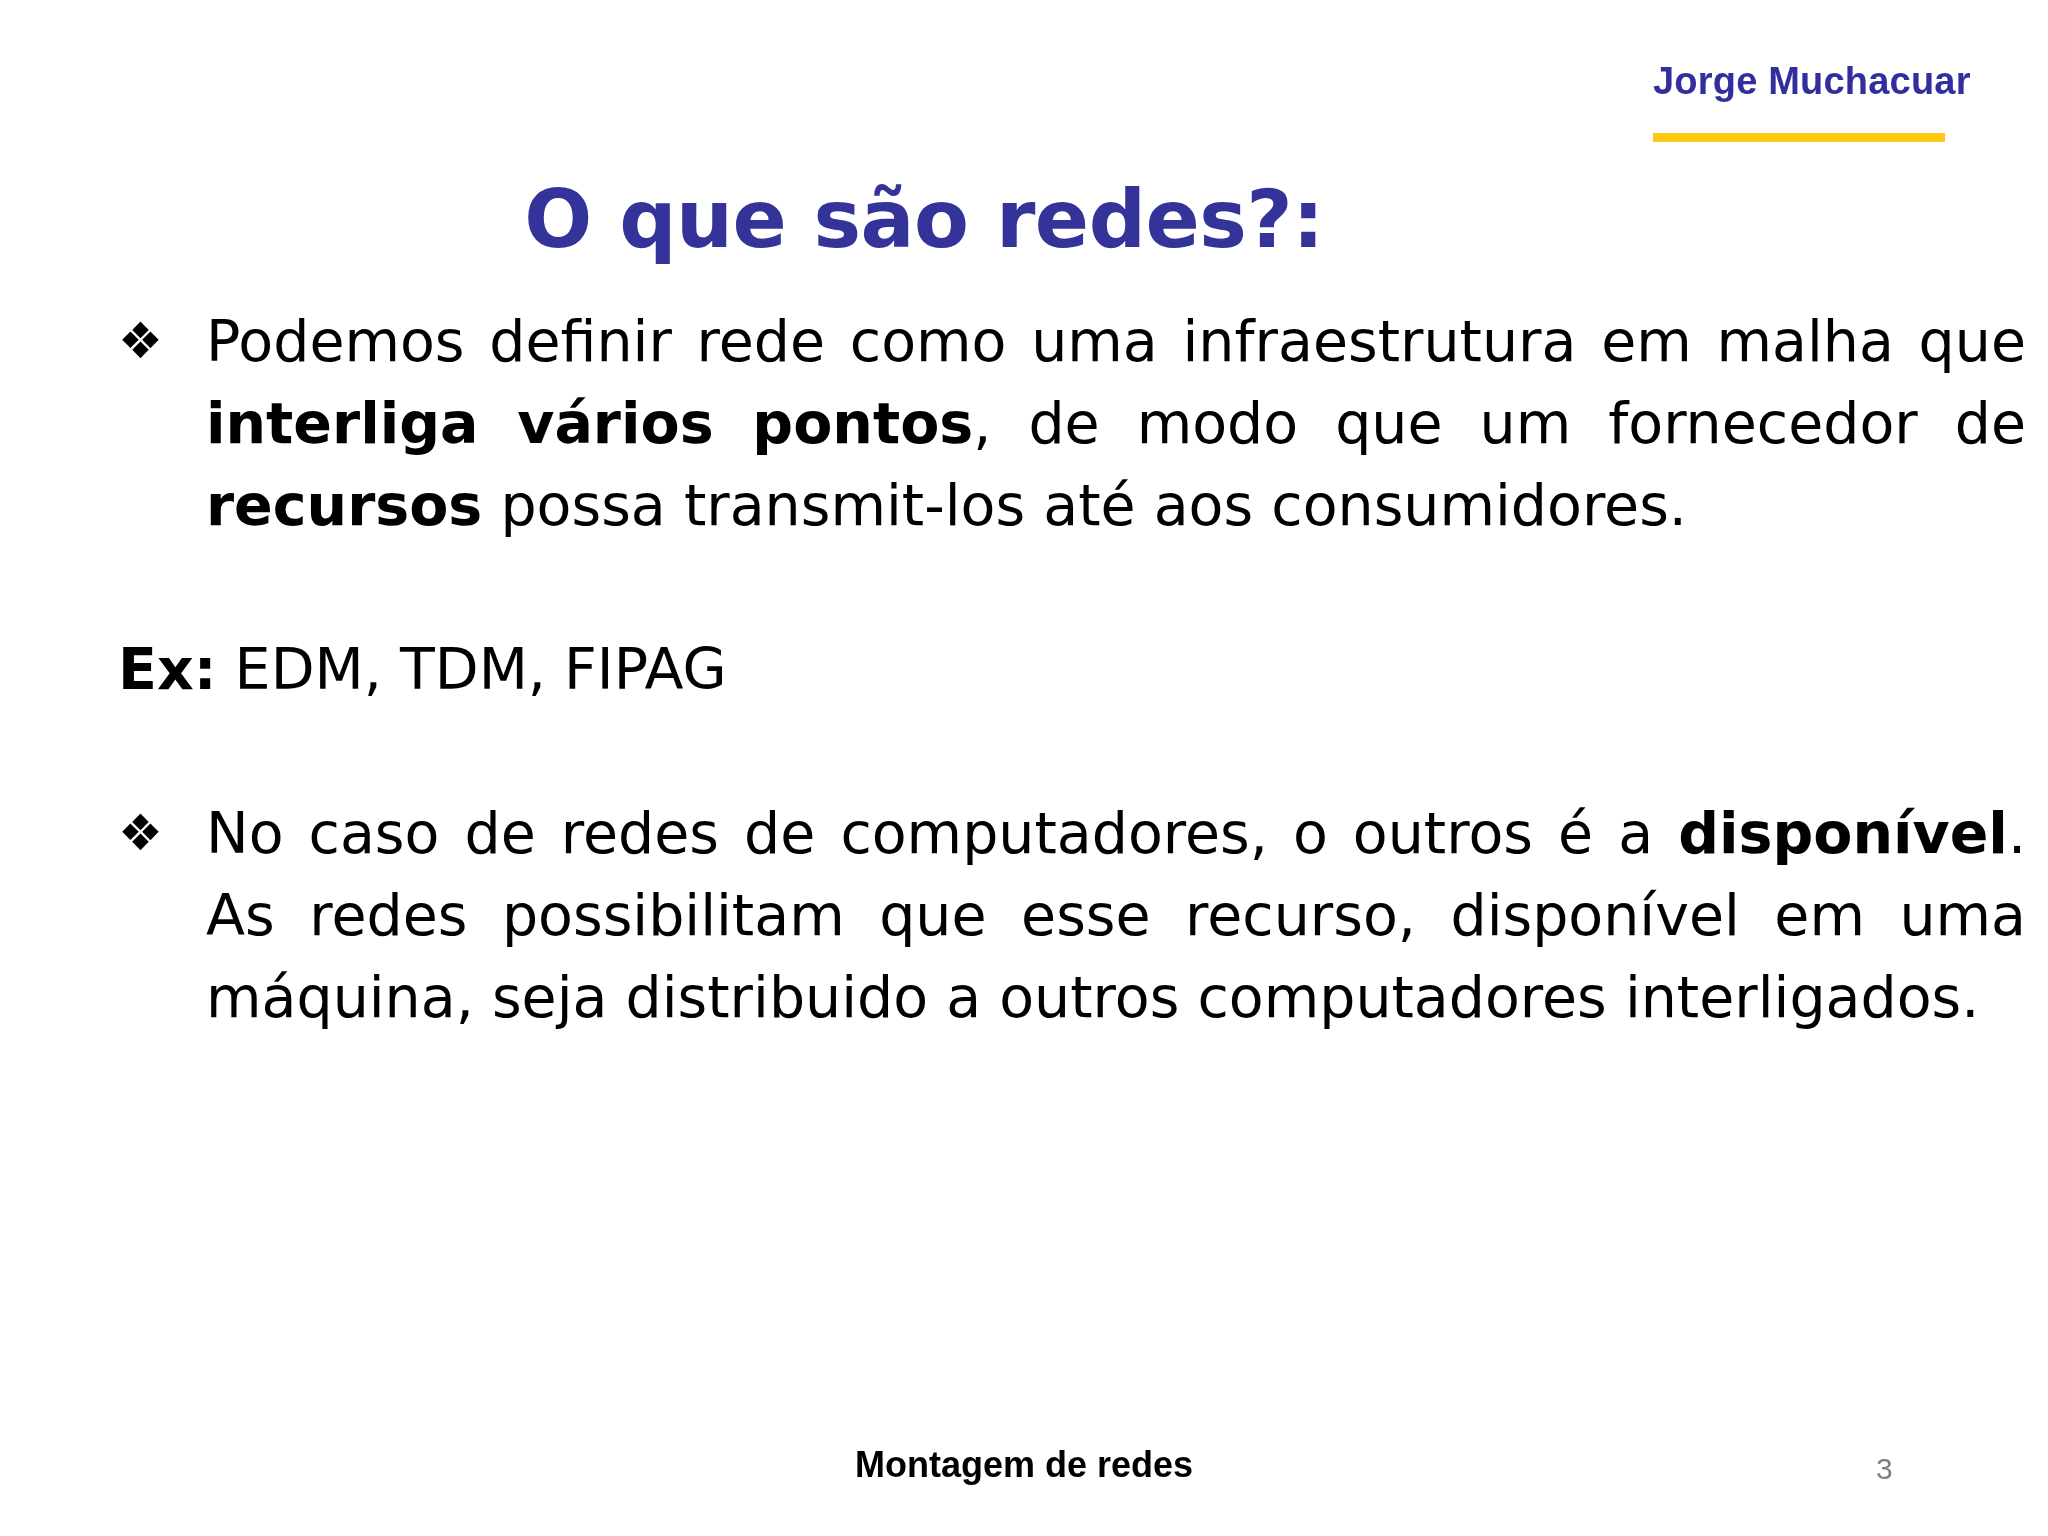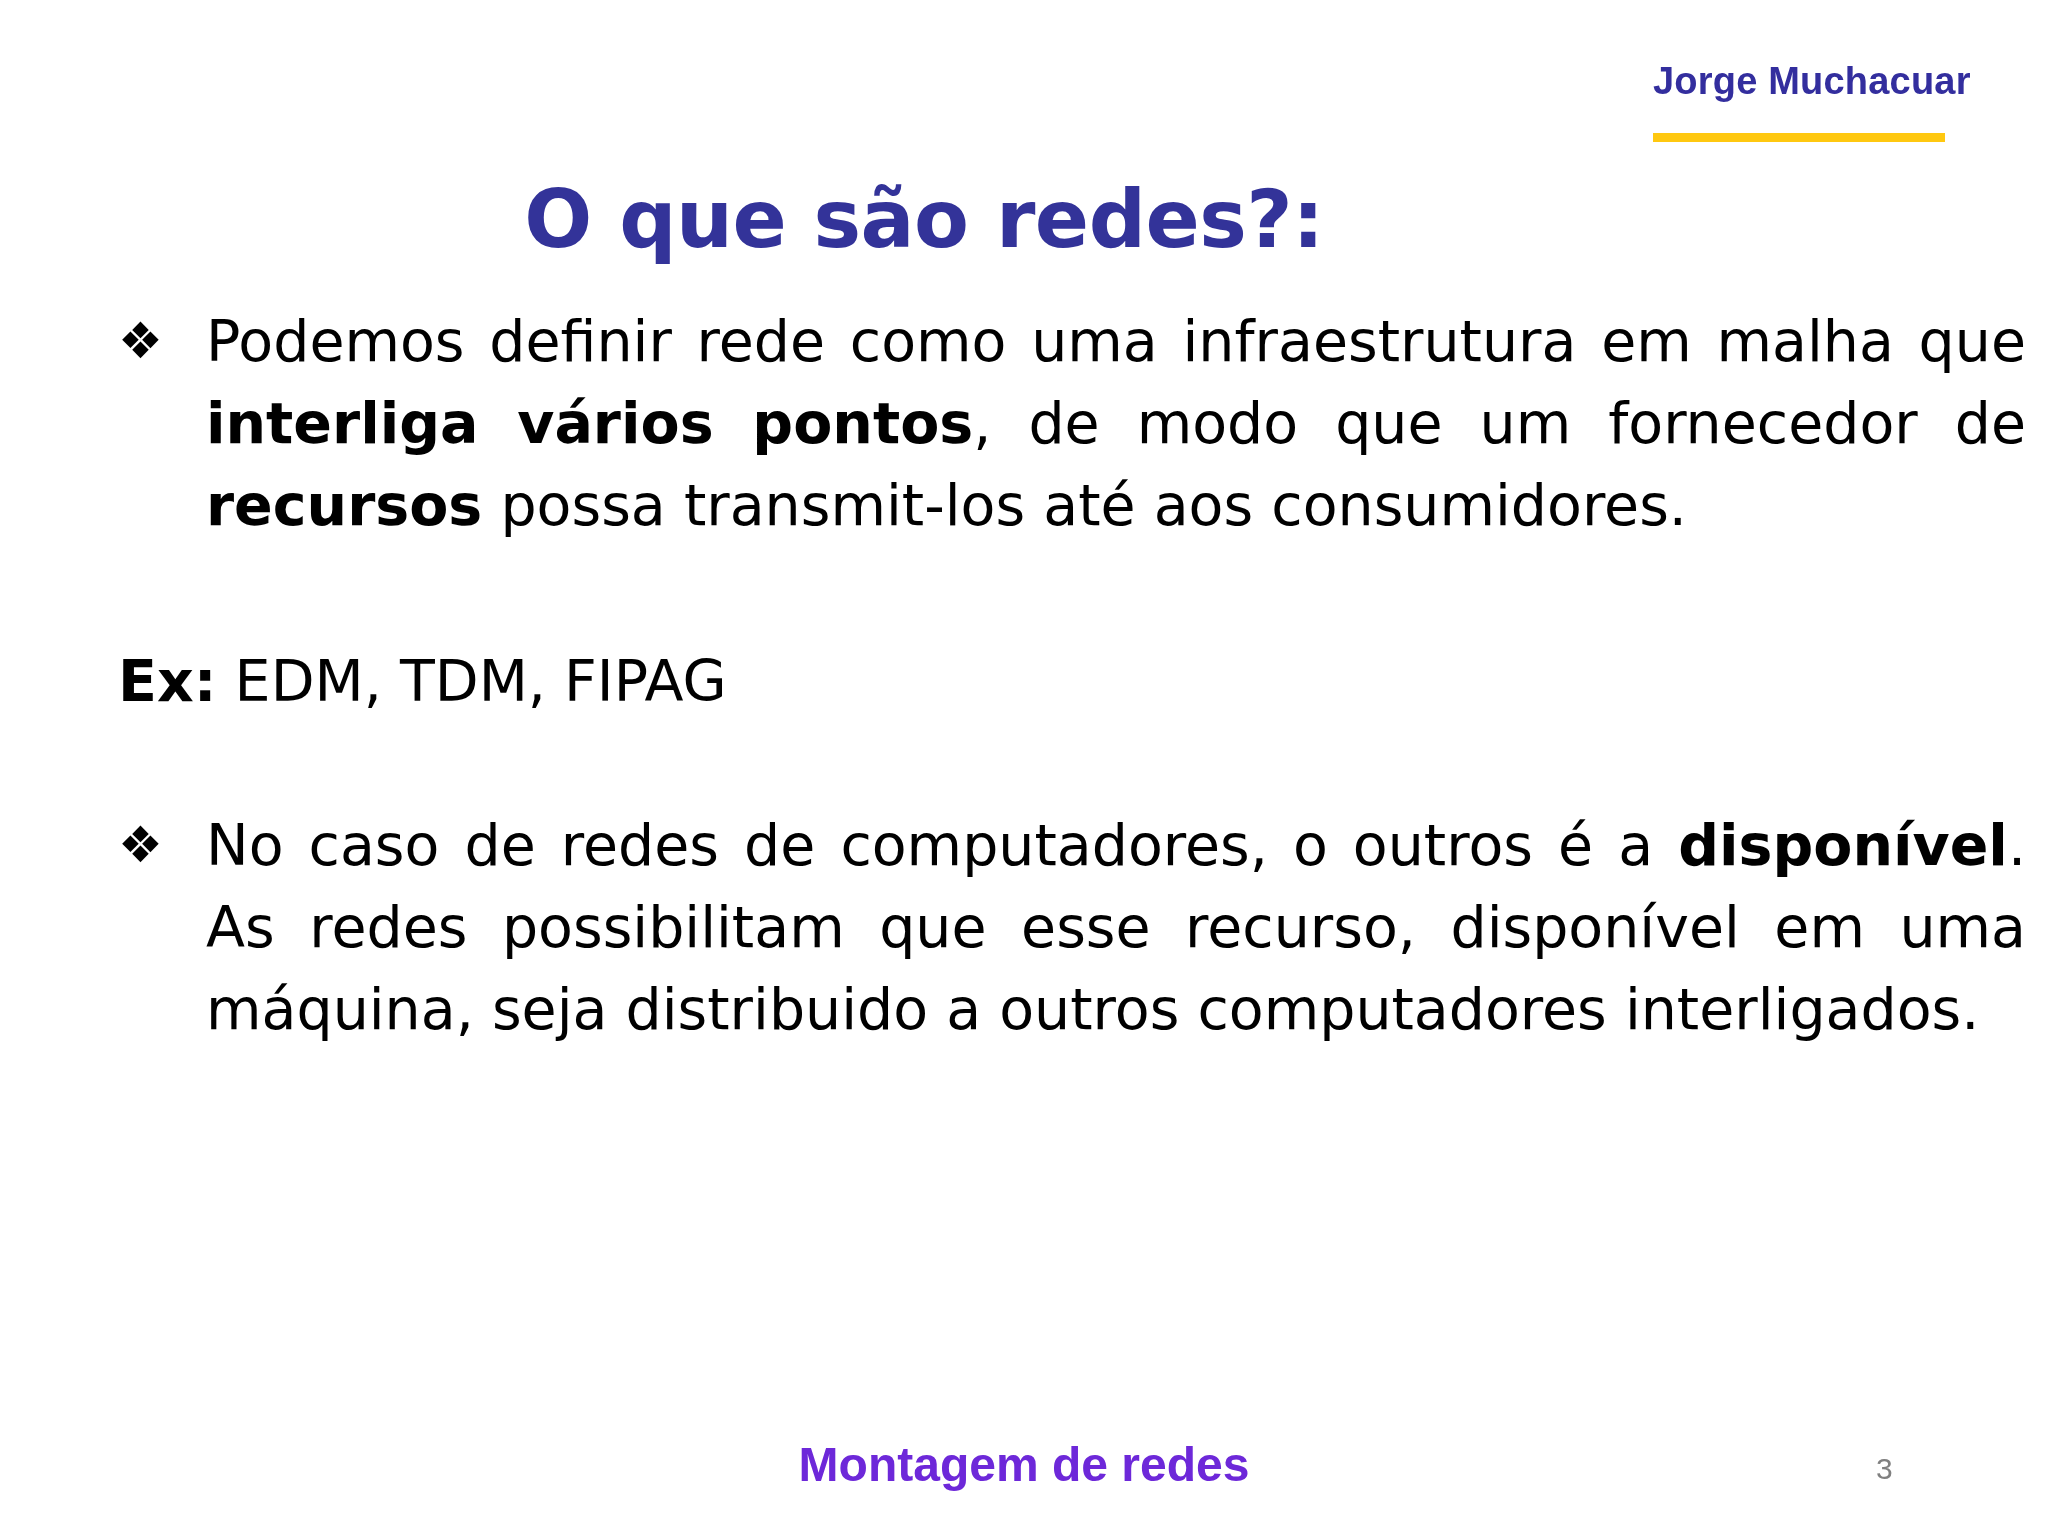--- a/index.html
+++ b/index.html
@@ -99,36 +99,35 @@
 
   .spacer-sm { height: 82px; }
   .spacer-md { height: 82px; }
 
   .plain-line {
     font-family: "DejaVu Sans", sans-serif;
     font-size: 57px;
     line-height: 82px;
     color: #000000;
     text-align: left;
-    margin-top: 12px;
   }
   .plain-line b { font-weight: bold; }
 
   
   #footer-title {
     position: absolute;
     left: 0;
     top: 1443px;
     width: 2048px;
     text-align: center;
     font-family: "Liberation Sans", sans-serif;
     font-weight: bold;
-    font-size: 48px;
+    font-size: 36px;
     line-height: 44px;
-    color: #6d28d9;
+    color: #000000;
   }
   #page-number {
     position: absolute;
     left: 1876px;
     top: 1450px;
     font-family: "Liberation Sans", sans-serif;
     font-size: 30px;
     line-height: 38px;
     color: #808080;
   }

